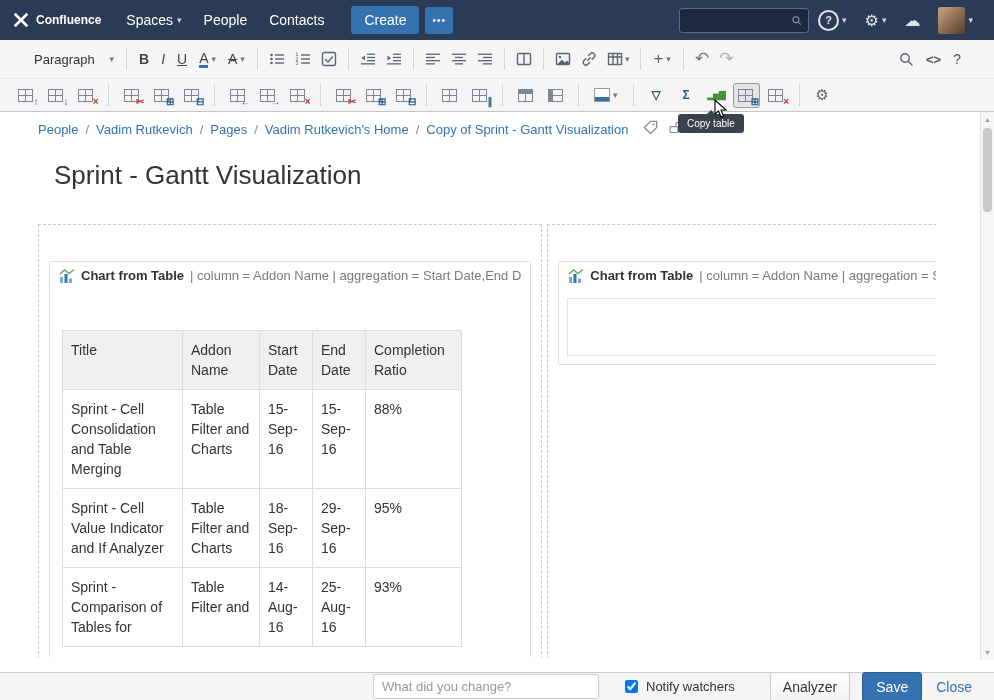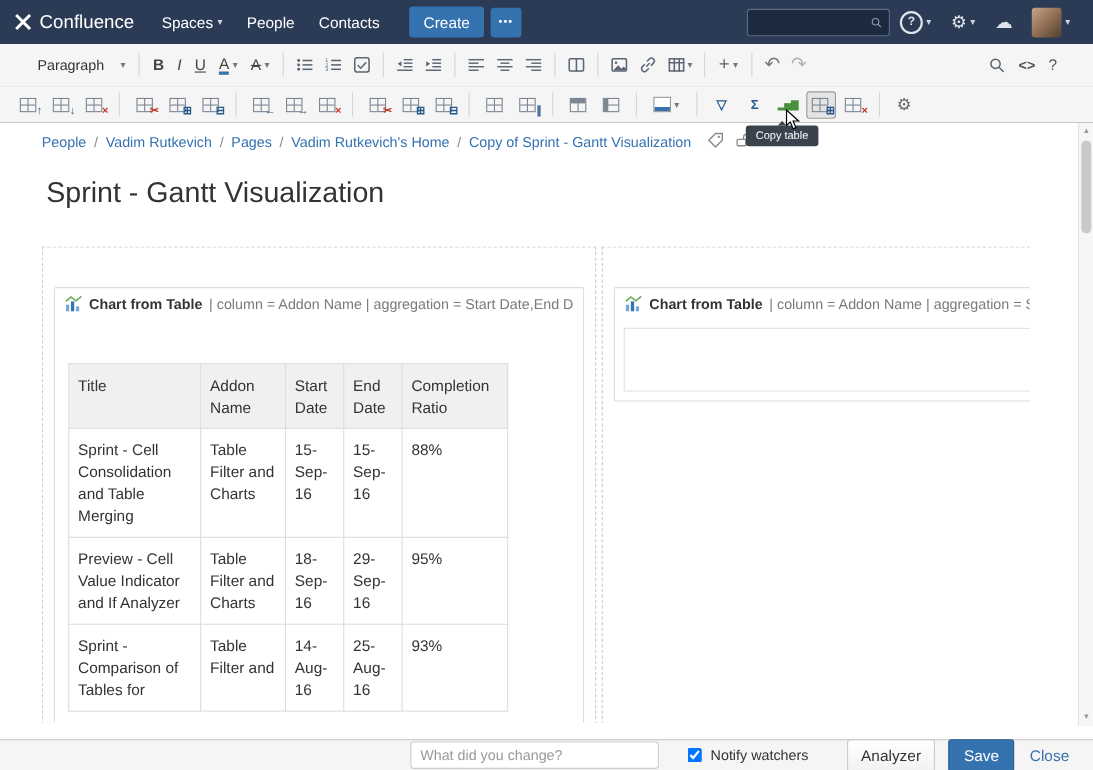--- a/index.html
+++ b/index.html
@@ -4,21 +4,21 @@
 <style>
   html,body{margin:0;padding:0}
   body{width:994px;height:700px;position:relative;overflow:hidden;background:#fff;
        font-family:"Liberation Sans",sans-serif;color:#333}
   button,input{font-family:inherit}
   button{cursor:default}
 
   
   .topnav{position:absolute;top:0;left:0;width:994px;height:40px;background:#2b3b55;
           display:flex;align-items:center;color:#fff;padding:0 12px;box-sizing:border-box}
-  .brand{display:flex;align-items:center;gap:6px;font-size:17px;font-weight:normal;margin-right:14px}
+  .brand{display:flex;align-items:center;gap:6px;font-size:12px;font-weight:bold;margin-right:14px}
   .navitem{font-size:14px;line-height:40px;padding:0 11px;display:flex;align-items:center;gap:4px;color:#fff;text-decoration:none}
   .createbtn{background:#3572b0;border:none;color:#fff;font-size:14px;padding:6px 13px;border-radius:3px;margin-left:16px}
   .morebtn{background:#3572b0;border:none;color:#fff;font-size:10px;letter-spacing:1px;padding:8px 7px;border-radius:3px;margin-left:6px}
   .navsearch{margin-left:auto;position:relative;width:130px;height:25px;background:rgba(10,20,38,.45);
              border:1px solid #5a6b84;border-radius:3px;display:flex;align-items:center;padding:0 6px;box-sizing:border-box}
   .navsearch input{background:transparent;border:none;outline:none;color:#fff;font-size:13px;width:100%}
   .navicon{display:flex;align-items:center;gap:3px;padding:0 9px;font-size:16px;color:#dfe4ea;background:none;border:none}
   .qcircle{width:17px;height:17px;border:2px solid #dfe4ea;border-radius:50%;font-size:11px;font-weight:bold;
            display:flex;align-items:center;justify-content:center}
   .avatar{width:27px;height:27px;border-radius:3px;background:linear-gradient(135deg,#c9a689 0%,#8a6a50 55%,#51402f 100%)}
@@ -75,26 +75,26 @@
            border-left:4px solid transparent;border-right:4px solid transparent;border-bottom:4px solid #3a434d}
   .cursor{position:absolute;left:714px;top:99px;z-index:50}
 
   
   .content{position:absolute;top:112px;left:0;width:980px;height:548px;background:#fff;box-sizing:border-box;
            padding:8px 44px 0 38px;overflow:hidden}
   .crumbs{font-size:13px;color:#777;display:flex;align-items:center;gap:7px}
   .crumbs a{color:#3572b0;text-decoration:none}
   .csep{color:#888}
   .bicons{display:flex;gap:10px;margin-left:8px;align-items:center}
-  .ptitle{font-size:26px;font-weight:400;color:#333;margin:22px 0 0 4px}
+  .ptitle{font-size:26px;font-weight:400;color:#333;margin:22px 0 0 16px}
   .columns{display:flex;gap:5px;margin-top:33px;height:433px;overflow:hidden;align-items:flex-start}
   .col{flex:1;border:1px dashed #c9c9c9;padding:10px;box-sizing:border-box;height:455px}
   .macro{border:1px solid #ddd;border-radius:2px;margin-top:26px;background:#fff}
   .macro.tall{height:620px}
-  .macro-h{display:flex;align-items:center;gap:6px;padding:6px 9px;white-space:nowrap;overflow:hidden}
+  .macro-h{display:flex;align-items:flex-start;gap:6px;padding:6px 9px;white-space:nowrap;overflow:hidden}
   .mname{font-weight:bold;font-size:13px;color:#333;flex:none}
   .mparams{font-size:13px;color:#7a7a7a;overflow:hidden}
   .macro-body-left{padding:40px 12px 12px}
   .macro-body-right{margin:8px;height:56px;border:1px solid #e2e2e2;background:#fff}
   table.ctable{border-collapse:collapse;font-size:14px;color:#333}
   .ctable th,.ctable td{border:1px solid #ddd;padding:9px 8px;vertical-align:top;text-align:left;line-height:20px}
   .ctable th{background:#f0f0f0;font-weight:normal}
 
   
   .vscroll{position:absolute;right:0;top:112px;width:14px;height:548px;background:#f6f6f6;
@@ -453,21 +453,21 @@
             </thead>
             <tbody>
               <tr>
                 <td>Sprint - Cell Consolidation and Table Merging</td>
                 <td>Table Filter and Charts</td>
                 <td>15-Sep-16</td>
                 <td>15-Sep-16</td>
                 <td>88%</td>
               </tr>
               <tr>
-                <td>Preview - Cell Value Indicator and If Analyzer</td>
+                <td>Sprint - Cell Value Indicator and If Analyzer</td>
                 <td>Table Filter and Charts</td>
                 <td>18-Sep-16</td>
                 <td>29-Sep-16</td>
                 <td>95%</td>
               </tr>
               <tr>
                 <td>Sprint - Comparison of Tables for</td>
                 <td>Table Filter and</td>
                 <td>14-Aug-16</td>
                 <td>25-Aug-16</td>

